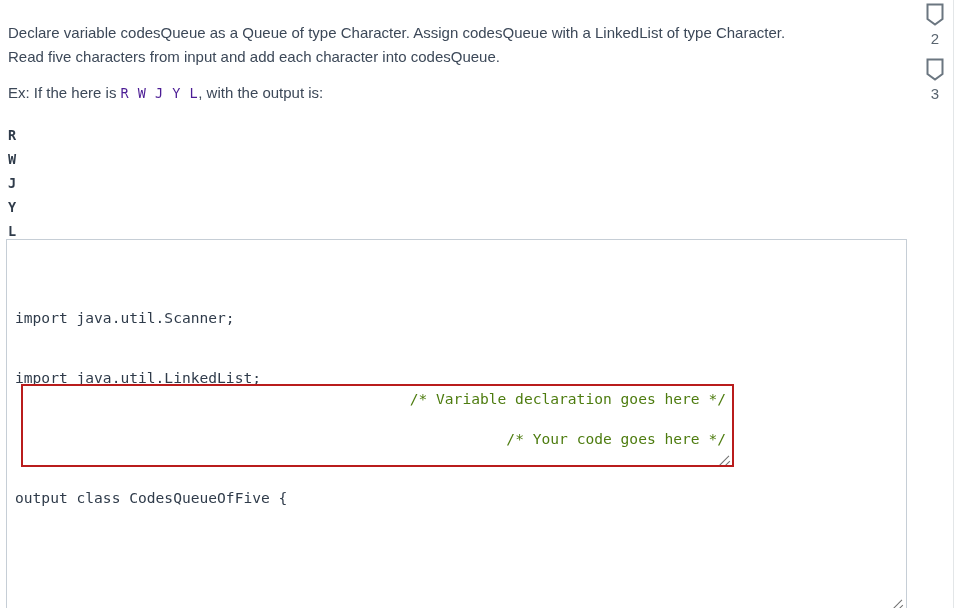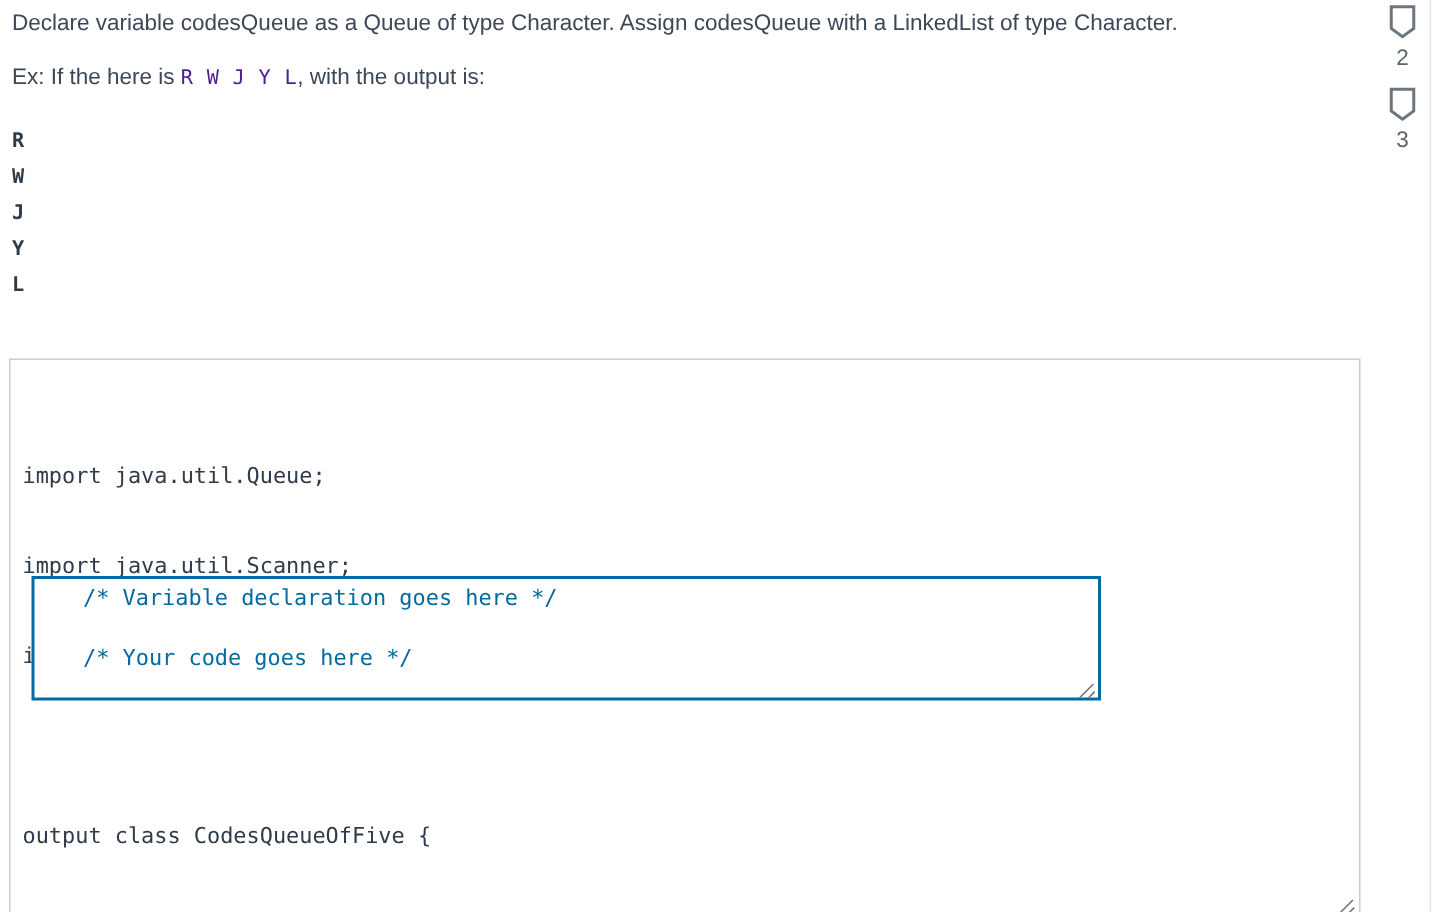--- a/index.html
+++ b/index.html
@@ -27,21 +27,21 @@
   #main-column {
     position: absolute;
     left: 0;
     top: 0;
     width: 916px;
     height: 608px;
     padding: 0;
   }
 
   .prompt-block {
-    padding: 4px 8px 0 8px;
+    padding: 21px 8px 0 8px;
   }
   .prompt-line {
     font-size: 15px;
     line-height: 24px;
     color: #3c4858;
     white-space: nowrap;
   }
   .prompt-gap { height: 12px; }
 
   .example-line {
@@ -95,29 +95,30 @@
   }
   .code-blank { height: 20px; }
 
   
   #answer-area {
     position: absolute;
     left: 14px;
     top: 144px;
     width: 713px;
     height: 83px;
-    border: 2px solid #0369a1;
+    border: 2px solid #b91c1c;
     background: #ffffff;
     padding: 3px 6px 0 6px;
     font-family: "DejaVu Sans Mono", "Liberation Mono", monospace;
     font-size: 14.6px;
     line-height: 20px;
-    color: #0369a1;
+    color: #4d7c0f;
     white-space: pre;
     overflow: hidden;
+    text-align: right;
   }
   .grip {
     position: absolute;
     width: 14px;
     height: 14px;
     pointer-events: none;
   }
   .grip::before,
   .grip::after {
     content: "";
@@ -191,36 +192,36 @@
 </style>
 </head>
 <body>
 
 <div id="page">
 
   <div id="main-column">
 
     <div class="prompt-block">
       <div class="prompt-line">Declare variable codesQueue as a Queue of type Character. Assign codesQueue with a LinkedList of type Character.</div>
+      <div class="prompt-line">Read five characters from input and add each character into codesQueue.</div>
       <div class="prompt-gap"></div>
       <div class="example-line"><span>Ex: If the here is </span><span class="mono-inline">R W J Y L</span><span>, with the output is:</span></div>
     </div>
 
     <div id="sample-output">
       <div class="out-char">R</div>
       <div class="out-char">W</div>
       <div class="out-char">J</div>
       <div class="out-char">Y</div>
       <div class="out-char">L</div>
     </div>
 
     <div id="code-panel">
       <div id="code-inner">
 
-        <div class="code-line">import java.util.Queue;</div>
         <div class="code-line">import java.util.Scanner;</div>
         <div class="code-line">import java.util.LinkedList;</div>
         <div class="code-blank"></div>
         <div class="code-line">output class CodesQueueOfFive {</div>
         
         
 
         
         <div id="answer-area"><span>   /* Variable declaration goes here */</span>
 <span></span>

